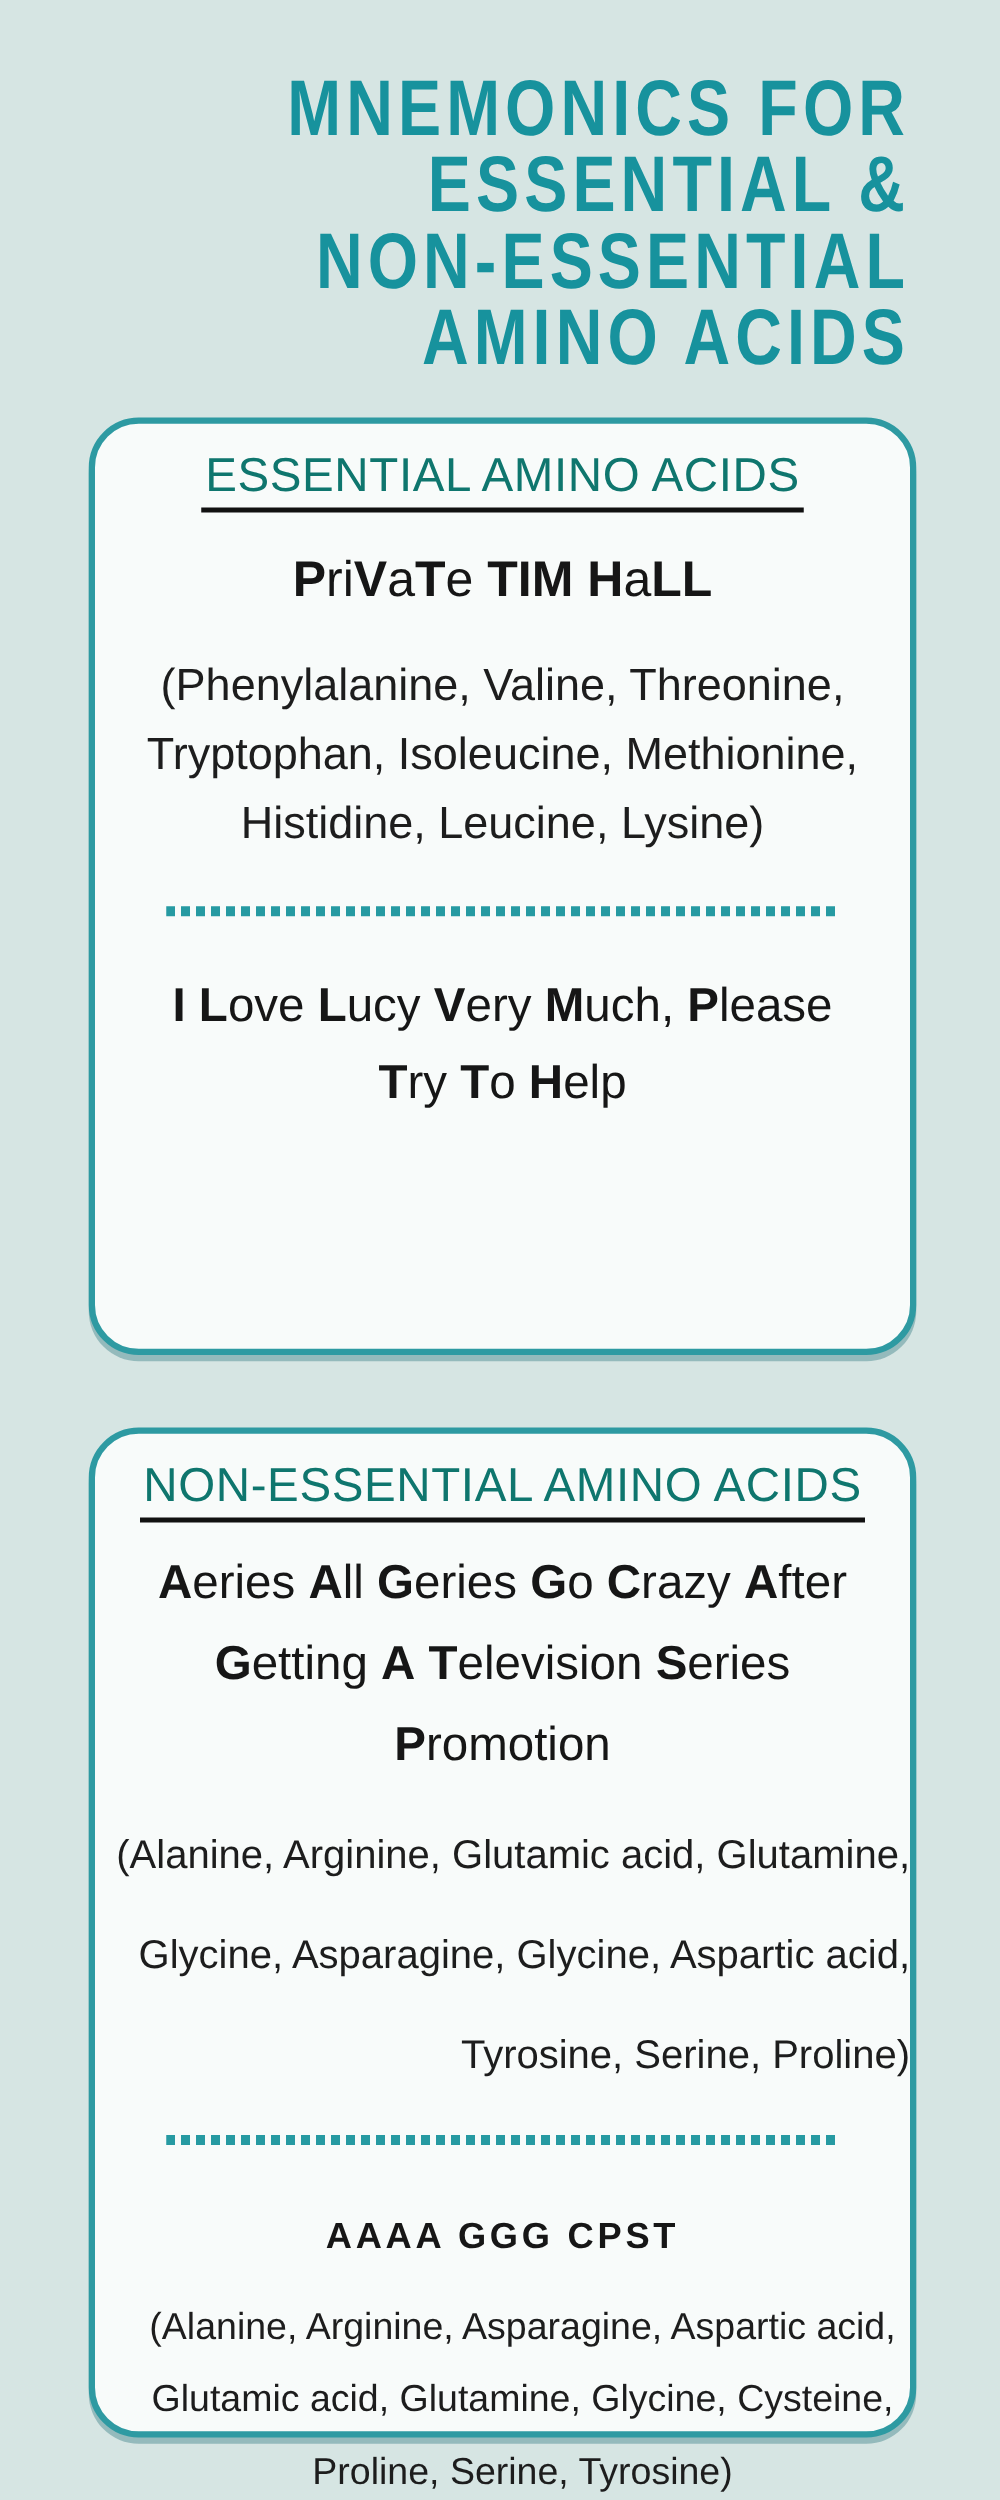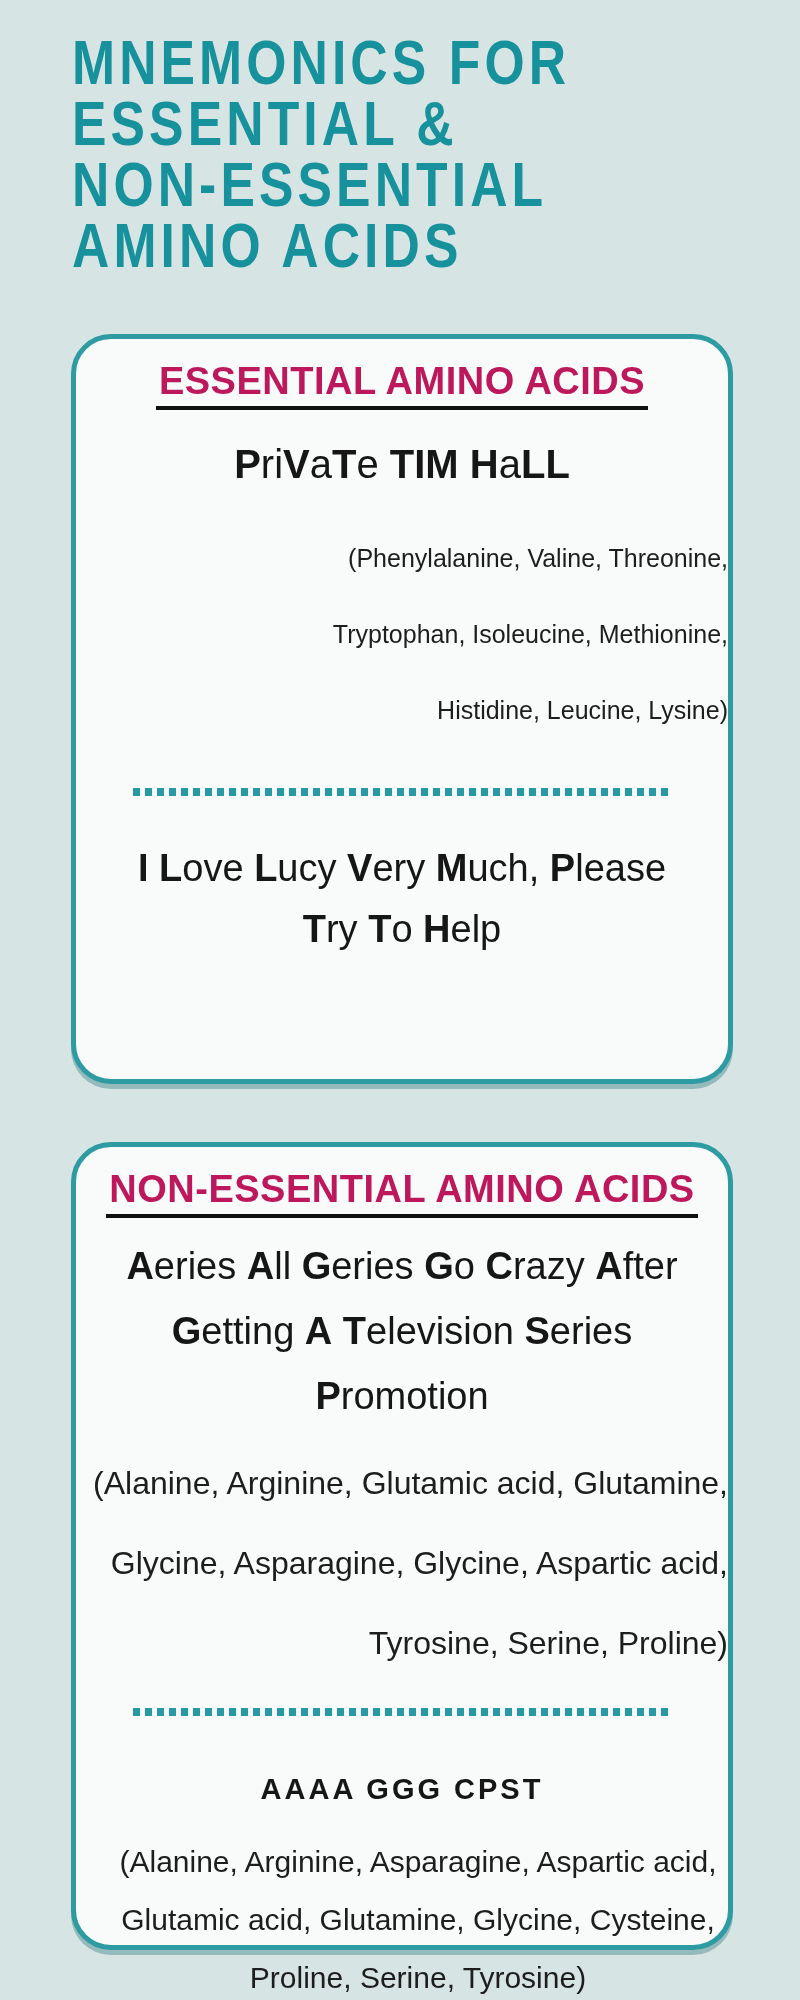--- a/index.html
+++ b/index.html
@@ -11,22 +11,22 @@
     height: 2000px;
     background: #d6e5e3;
     font-family: "Liberation Sans", sans-serif;
     color: #1b1b1b;
     position: relative;
     overflow: hidden;
   }
 
   
   .title {
-    padding-top: 32px;
-    text-align: left;
+    padding-top: 57px;
+    text-align: right;
   }
   .tline {
     font-size: 63px;
     line-height: 61px;
     font-weight: bold;
     color: #17929d;
     letter-spacing: 5px;
     transform: scaleX(0.82);
     transform-origin: 50% 50%;
     white-space: nowrap;
@@ -43,23 +43,23 @@
     box-shadow: 0 5px 0 rgba(26, 107, 114, 0.35);
     text-align: center;
   }
   .card1 { top: 334px; height: 740px; }
   .card2 { top: 1142px; height: 798px; }
 
   .chead {
     margin: 20px 0 0;
     font-size: 38px;
     line-height: 44px;
-    font-weight: bold;
+    font-weight: normal;
     letter-spacing: 0.5px;
-    color: #be185d;
+    color: #0f766e;
   }
   .chead-inner {
     display: inline-block;
     border-bottom: 4px solid #111;
     padding: 0 3px 3px;
   }
 
   .mnem {
     margin: 0;
     font-size: 38px;
@@ -75,21 +75,21 @@
 
   .divider {
     height: 8px;
     width: 538px;
     margin: 0 auto;
     background: repeating-linear-gradient(90deg, #269aa2 0 7px, transparent 7px 12px);
   }
 
   
   .c1-m1 { margin-top: 24px; line-height: 60px; font-size: 40px; }
-  .c1-l1 { margin-top: 26px; font-size: 25px; line-height: 76px; text-align: right; }
+  .c1-l1 { margin-top: 26px; font-size: 36px; line-height: 55px; }
   .c1-div { margin-top: 40px; }
   .c1-m2 { margin-top: 42px; line-height: 61px; }
   .c1-l2 { margin-top: 18px; font-size: 32px; line-height: 55px; }
 
   
   .c2-m1 { margin-top: 16px; line-height: 65px; }
   .c2-l1 { margin-top: 14px; font-size: 32px; line-height: 80px; text-align: right; }
   .c2-div { margin-top: 25px; }
   .c2-m2 { margin-top: 45px; line-height: 56px; font-size: 29px; font-weight: 800; letter-spacing: 3px; }
   .c2-l2 { margin-top: 16px; font-size: 30px; line-height: 58px; padding-left: 32px; }

